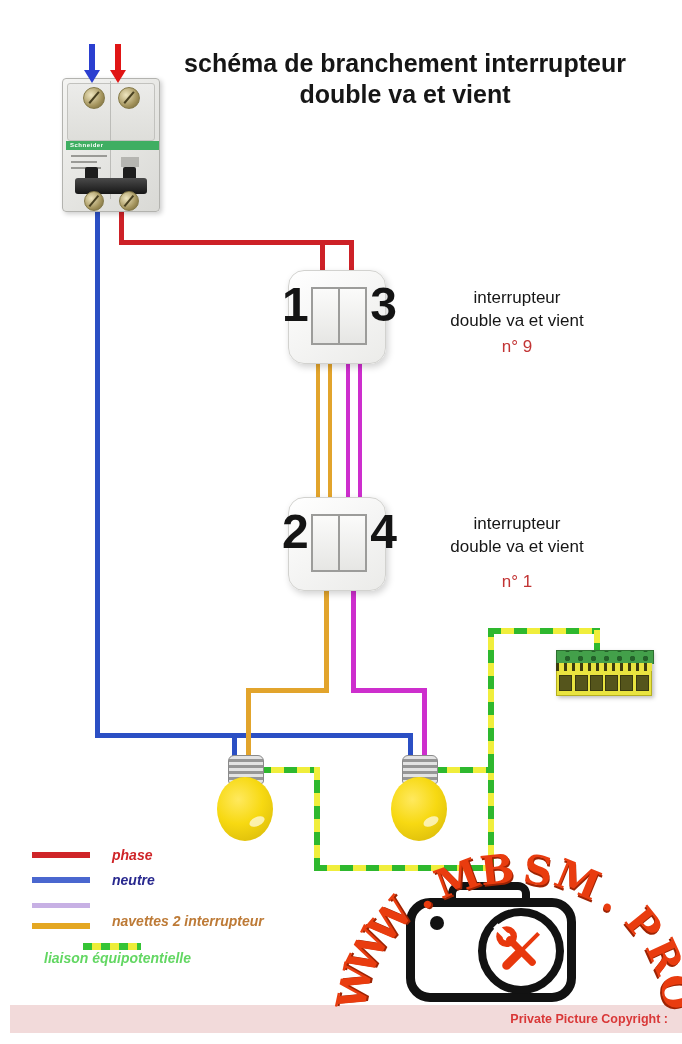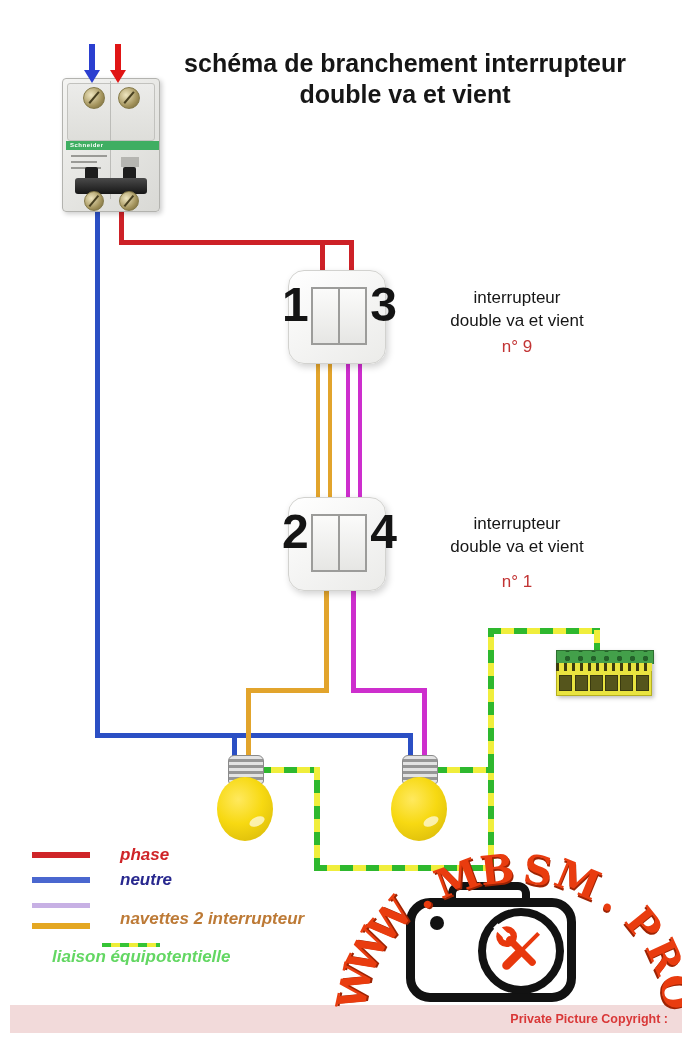--- a/index.html
+++ b/index.html
@@ -113,21 +113,21 @@
          background:repeating-linear-gradient(90deg,#3c3c10 0 3px,#e9e440 3px 8px);}
   .t-body{position:absolute;left:0;top:21px;width:100%;height:25px;background:#e9e440;
          border:1px solid #b5b021;border-top:none;display:flex;align-items:center;
          justify-content:space-evenly;box-sizing:border-box;}
   .t-hole{width:11px;height:14px;background:#55551c;border:1px solid #3a3a10;}
 
   
   .legend{position:absolute;left:22px;top:843px;z-index:10;}
   .lrow{position:absolute;left:0;height:24px;display:flex;align-items:center;}
   .lswatch{width:58px;height:6px;margin-left:10px;}
-  .ltext{margin-left:30px;font-style:italic;font-weight:bold;font-size:17px;white-space:nowrap;}
+  .ltext{margin-left:22px;font-style:italic;font-weight:bold;font-size:14px;white-space:nowrap;}
   #lr0{top:0px;}  #lr0 .lswatch{background:#cf2428;} #lr0 .ltext{color:#cf2428;}
   #lr1{top:25px;} #lr1 .lswatch{background:#4a67cf;} #lr1 .ltext{color:#28288e;}
   #lr2{top:50px;} #lr2 .lswatch{background:#c7b0e4;height:5px;} #lr2 .ltext{color:#bf3fbf;}
   #lr3{top:62px;align-items:flex-end;} #lr3 .lswatch{background:#e4a722;} #lr3 .ltext{color:#bd7a36;}
   #lr4{top:100px;flex-direction:column;} #lr4 .lswatch{height:7px;
         background:repeating-linear-gradient(90deg,#35c435 0 9px,#eded38 9px 18px);}
       #lr4 .ltext{color:#63d763;}
 
   
   .watermark{position:absolute;left:330px;top:838px;width:352px;height:172px;z-index:50;}

